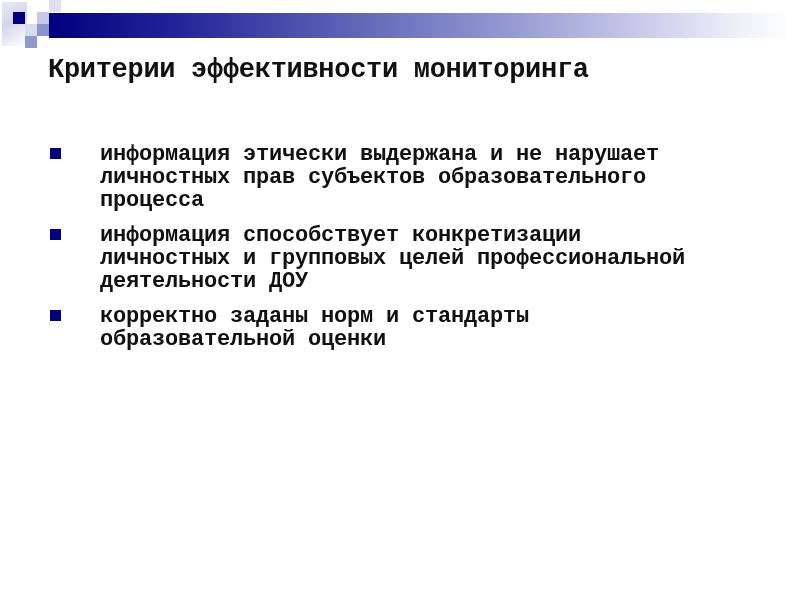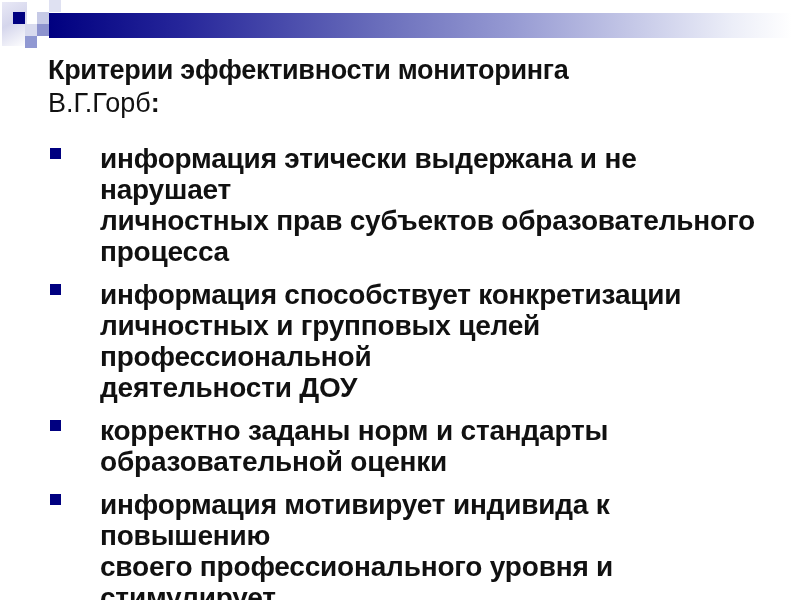--- a/index.html
+++ b/index.html
@@ -1,15 +1,15 @@
 <!DOCTYPE html>
 <html style="--accent-navy: #000080; --deco-light: #dfe1f2; --deco-pale: #c6cae6; --deco-gray: #d8daee; --deco-mid: #8d93ce; --deco-peri: #9098d2; --text-color: #111111;"><head>
 <meta charset="utf-8">
 <style>
-  * { box-sizing: border-box; margin: 0; padding: 0; }
+  * { box-sizing: border-box; margin: 0; padding: 0; font-family: Liberation Mono, monospace; }
   html, body { width: 800px; height: 600px; }
   body {
     background: #ffffff;
     font-family: "Liberation Sans", sans-serif;
     position: relative;
     overflow: hidden;
   }
   .slide { position: absolute; inset: 0; background: #ffffff; }
 
   
@@ -34,21 +34,21 @@
   
   .title-block { position: absolute; left: 48px; top: 53px; width: 715px; color: var(--text-color); }
   .title-line  { font-size: 27px; font-weight: bold; line-height: 34px; letter-spacing: -0.3px; }
   .author-line { font-size: 27px; font-weight: normal; line-height: 33px; }
   .author-colon { font-weight: bold; }
 
   
   .bullet-list { position: absolute; left: 48px; top: 143px; width: 718px; list-style: none; }
   .bullet-item {
     position: relative; padding-left: 52px; margin-bottom: 12px;
-    font-size: 28px; font-weight: bold; line-height: 31px;
+    font-size: 22px; font-weight: bold; line-height: 23px;
     letter-spacing: -0.2px; color: var(--text-color);
   }
   .bullet-text { white-space: pre-line; }
   .bullet-square {
     position: absolute; left: 2px; top: 5px; width: 11px; height: 11px;
     background: var(--accent-navy);
   }
 </style>
 </head>
 <body>
@@ -59,42 +59,35 @@
   <div class="sq sq-light-top"></div>
   <div class="sq sq-navy"></div>
   <div class="sq sq-pale"></div>
   <div class="sq sq-gray"></div>
   <div class="sq sq-mid"></div>
   <div class="sq sq-peri"></div>
   <div class="title-bar"></div>
 
   <div class="title-block">
     <div class="title-line">Критерии эффективности мониторинга</div>
-    <div class="author-line"><span>В.Г.Горб</span><span class="author-colon">:</span></div>
   </div>
 
   <ul class="bullet-list">
     <li class="bullet-item">
         <span class="bullet-square"></span>
         <span class="bullet-text">информация этически выдержана и не нарушает
 личностных прав субъектов образовательного
 процесса</span>
       </li>
       <li class="bullet-item">
         <span class="bullet-square"></span>
         <span class="bullet-text">информация способствует конкретизации
 личностных и групповых целей профессиональной
 деятельности ДОУ</span>
       </li>
       <li class="bullet-item">
         <span class="bullet-square"></span>
         <span class="bullet-text">корректно заданы норм и стандарты
 образовательной оценки</span>
       </li>
-      <li class="bullet-item">
-        <span class="bullet-square"></span>
-        <span class="bullet-text">информация мотивирует индивида к повышению
-своего профессионального уровня и стимулирует
-личностное саморазвитие</span>
-      </li>
   </ul>
 
 </div>
 
 </body></html>

